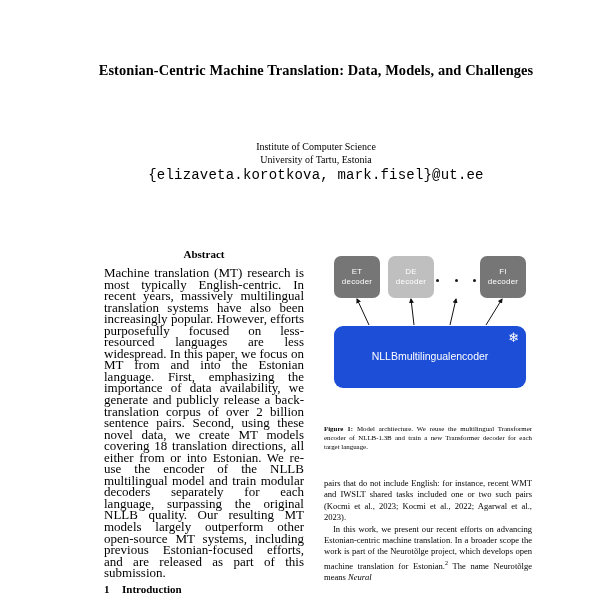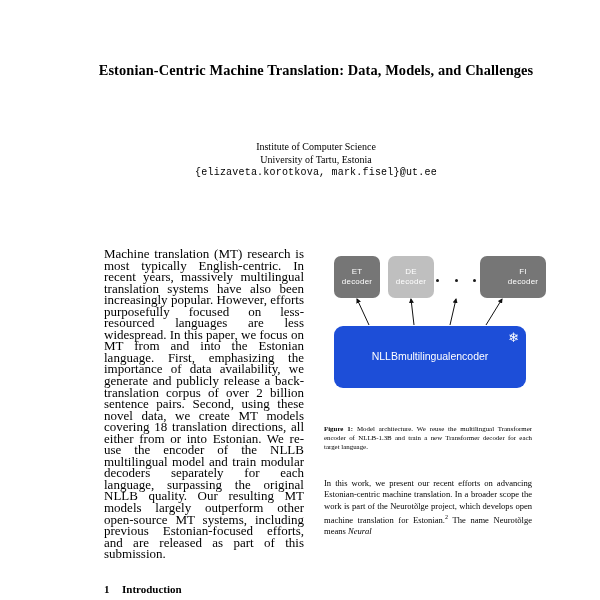--- a/index.html
+++ b/index.html
@@ -57,21 +57,21 @@
   .affil.l1 { top: 141px; }
   .affil.l2 { top: 154px; }
 
   .email {
     position: absolute;
     left: 60px;
     top: 167px;
     width: 480px;
     text-align: center;
     font-family: "Liberation Mono", monospace;
-    font-size: 10px;
+    font-size: 14px;
     letter-spacing: 0.2px;
   }
 
   
   .col-left {
     position: absolute;
     left: 88px;
     top: 248px;
     width: 200px;
   }
@@ -140,21 +140,21 @@
     align-items: center;
     justify-content: center;
     text-align: center;
     letter-spacing: 0.2px;
   }
   .dec-box .code { display: block; }
   .dec-box .word { display: block; }
 
   .dec-1 { left: 10px;  background: #767676; }
   .dec-2 { left: 64px;  background: #bfbfbf; }
-  .dec-3 { left: 156px; background: #767676; padding-left: 20px; }
+  .dec-3 { left: 156px; background: #767676; }
 
   .dots {
     position: absolute;
     left: 112px;
     top: 18px;
     width: 40px;
     height: 12px;
     display: flex;
     align-items: center;
     justify-content: space-between;
@@ -233,20 +233,21 @@
 <div class="page">
 
   <div class="title">Estonian-Centric Machine Translation:  Data, Models, and Challenges</div>
 
 
   <div class="affil l1">Institute of Computer Science</div>
   <div class="affil l2">University of Tartu, Estonia</div>
   <div class="email">{elizaveta.korotkova, mark.fisel}@ut.ee</div>
 
   <div class="col-left">
+    <div class="abstract-head">Abstract</div>
     <p class="abstract-body">Machine translation (MT) research is most typically English-centric. In recent years, massively multilingual translation systems have also been increasingly popular. However, efforts purposefully focused on less-resourced languages are less widespread. In this paper, we focus on MT from and into the Estonian language. First, emphasizing the importance of data availability, we generate and publicly release a back-translation corpus of over 2 billion sentence pairs. Second, using these novel data, we create MT models covering 18 translation directions, all either from or into Estonian. We re-use the encoder of the NLLB multilingual model and train modular decoders separately for each language, surpassing the original NLLB quality. Our resulting MT models largely outperform other open-source MT systems, including previous Estonian-focused efforts, and are released as part of this submission.</p>
   </div>
 
   <div class="section-num-head">
     <span class="num">1</span><span>Introduction</span>
   </div>
 
   <div class="col-right">
 
     <div class="figure">
@@ -291,17 +292,18 @@
         <span class="snowflake">❄</span>
       </div>
 
       <div class="fig-caption">
         <span class="lbl">Figure 1:</span>
         <span>Model architecture. We reuse the multilingual Transformer encoder of NLLB-1.3B and train a new Transformer decoder for each target language.</span>
       </div>
     </div>
 
     <div class="body-text">
+      <p>pairs that do not include English: for instance, recent WMT and IWSLT shared tasks included one or two such pairs (Kocmi et al., 2023; Kocmi et al., 2022; Agarwal et al., 2023).</p>
       <p><span>In this work, we present our recent efforts on advancing Estonian-centric machine translation. In a broader scope the work is part of the Neurotõlge project, which develops open machine translation for Estonian.</span><sup>2</sup><span> The name Neurotõlge means </span><i>Neural</i></p>
     </div>
   </div>
 
 </div>
 
 </body></html>

